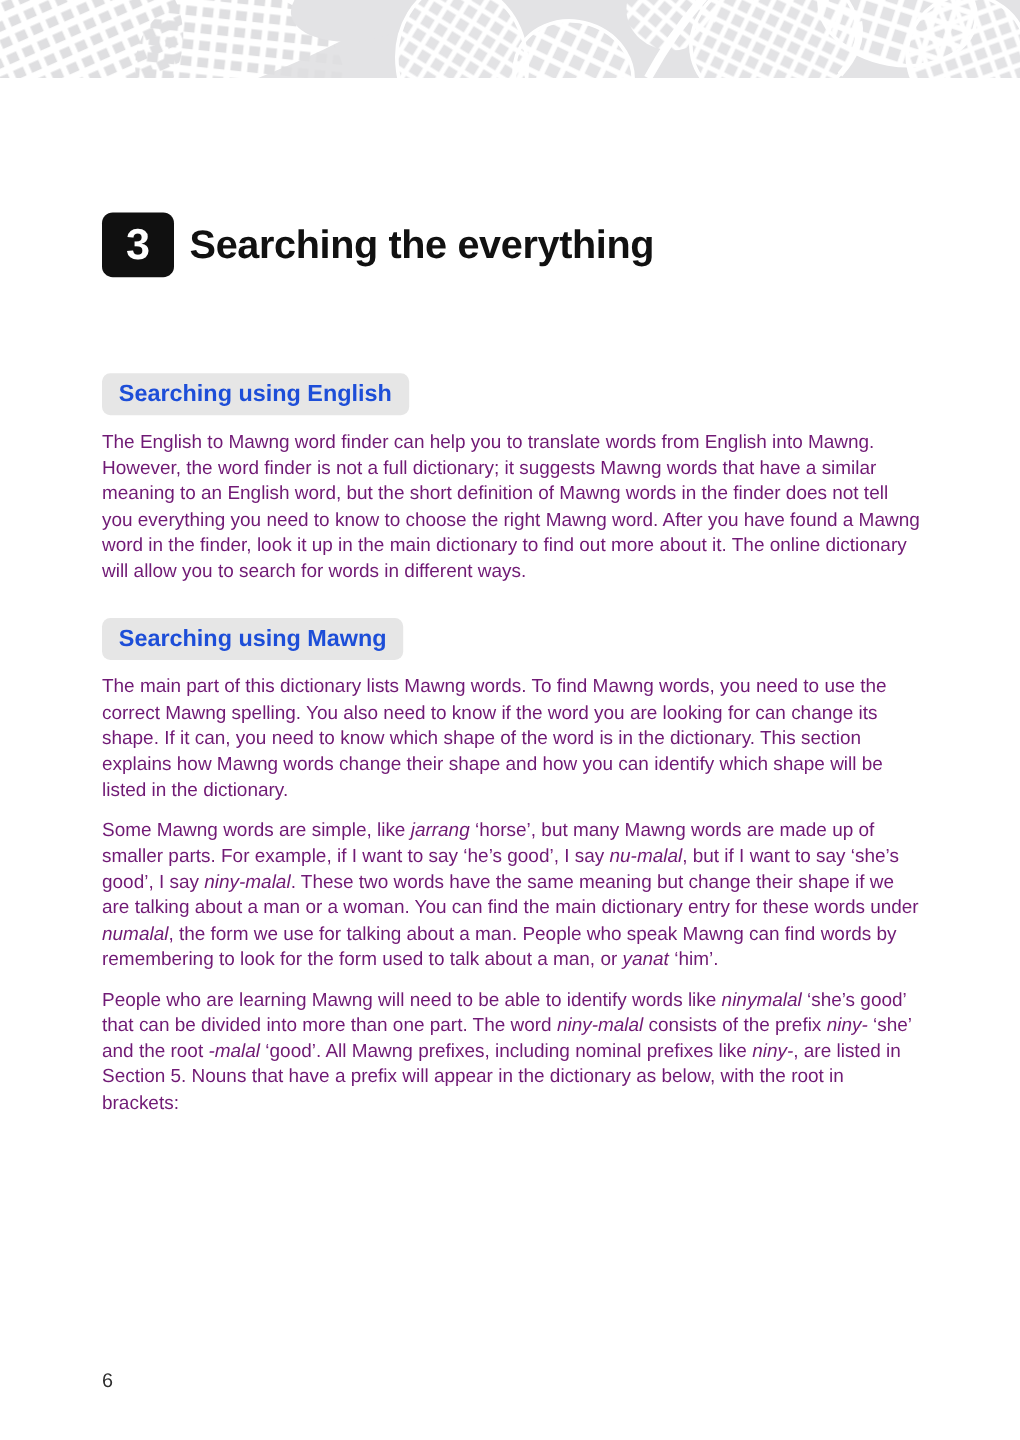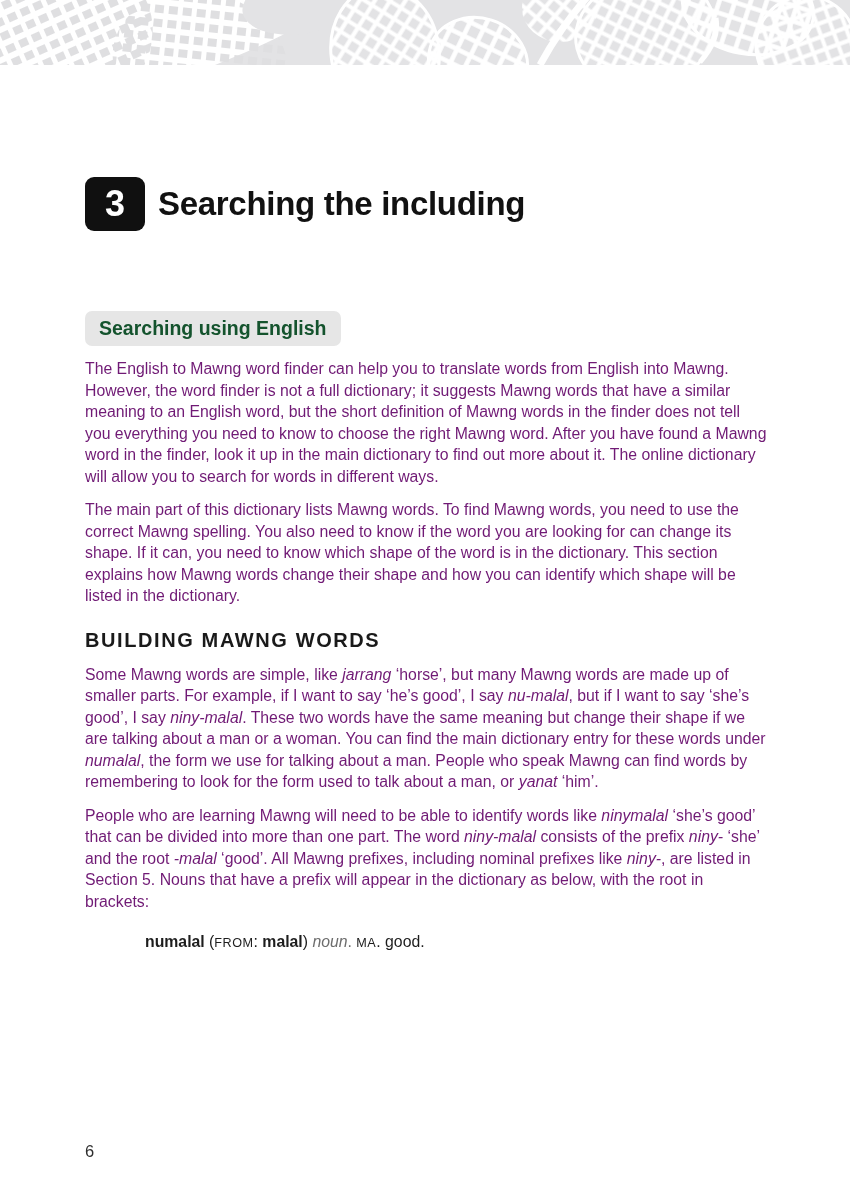--- a/index.html
+++ b/index.html
@@ -46,21 +46,21 @@
   }
 
   .heading-box {
     display: block;
     width: fit-content;
     background: #e6e6e6;
     border-radius: 7px;
     padding: 6px 14px;
     font-size: 19.5px;
     font-weight: bold;
-    color: #14532d;
+    color: #1d4ed8;
   }
   .hb-english { margin-top: 80px; }
   .hb-mawng   { margin-top: 28px; }
 
   p.body {
     font-size: 15.8px;
     line-height: 21.5px;
     color: #701a75;
     margin-top: 12px;
   }
@@ -122,36 +122,35 @@
     <ellipse cx="645" cy="32" rx="70" ry="56" fill="url(#net)" stroke="#ffffff" stroke-width="3" transform="rotate(-14 645 32)"></ellipse>
     <ellipse cx="748" cy="8" rx="66" ry="46" fill="url(#net2)" stroke="#ffffff" stroke-width="3" transform="rotate(10 748 8)"></ellipse>
     <ellipse cx="806" cy="46" rx="50" ry="50" fill="url(#net)" stroke="#ffffff" stroke-width="3" transform="rotate(30 806 46)"></ellipse>
     <path d="M700 62 Q720 40 716 18" stroke="#ffffff" stroke-width="5" fill="none"></path>
   </svg>
 
   <div class="content">
 
     <div class="title-row">
       <span class="chapter-num">3</span>
-      <h1 class="chapter-title">Searching the including</h1>
+      <h1 class="chapter-title">Searching the everything</h1>
     </div>
 
     <div class="heading-box hb-english">Searching using English</div>
 
     <p class="body"><span>The English to Mawng word finder can help you to translate words from English into Mawng. However, the word finder is not a full dictionary; it suggests Mawng words that have a similar meaning to an English word, but the short definition of Mawng words in the finder does not tell you everything you need to know to choose the right Mawng word. After you have found a Mawng word in the finder, look it up in the main dictionary to find out more about it. The online dictionary will allow you to search for words in different ways.</span></p>
 
+    <div class="heading-box hb-mawng">Searching using Mawng</div>
 
     <p class="body"><span>The main part of this dictionary lists Mawng words. To find Mawng words, you need to use the correct Mawng spelling. You also need to know if the word you are looking for can change its shape. If it can, you need to know which shape of the word is in the dictionary. This section explains how Mawng words change their shape and how you can identify which shape will be listed in the dictionary.</span></p>
 
-    <h2 class="subheading">BUILDING MAWNG WORDS</h2>
 
     <p class="body p-tight"><span>Some Mawng words are simple, like </span><span class="it">jarrang</span><span> ‘horse’, but many Mawng words are made up of smaller parts. For example, if I want to say ‘he’s good’, I say </span><span class="it">nu-malal</span><span>, but if I want to say ‘she’s good’, I say </span><span class="it">niny-malal</span><span>. These two words have the same meaning but change their shape if we are talking about a man or a woman. You can find the main dictionary entry for these words under </span><span class="it">numalal</span><span>, the form we use for talking about a man. People who speak Mawng can find words by remembering to look for the form used to talk about a man, or </span><span class="it">yanat</span><span> ‘him’.</span></p>
 
     <p class="body"><span>People who are learning Mawng will need to be able to identify words like </span><span class="it">ninymalal</span><span> ‘she’s good’ that can be divided into more than one part. The word </span><span class="it">niny-malal</span><span> consists of the prefix </span><span class="it">niny-</span><span> ‘she’ and the root </span><span class="it">-malal</span><span> ‘good’. All Mawng prefixes, including nominal prefixes like </span><span class="it">niny-</span><span>, are listed in Section 5. Nouns that have a prefix will appear in the dictionary as below, with the root in brackets:</span></p>
 
-    <div class="entry"><span class="bd">numalal</span><span> (</span><span class="sc">FROM</span><span>: </span><span class="bd">malal</span><span>) </span><span class="it mut">noun</span><span class="mut">. </span><span class="sc">MA</span><span>. </span><span>good.</span></div>
 
 
   </div>
 
   <div class="page-number">6</div>
 
 </div>
 
 </body></html>

